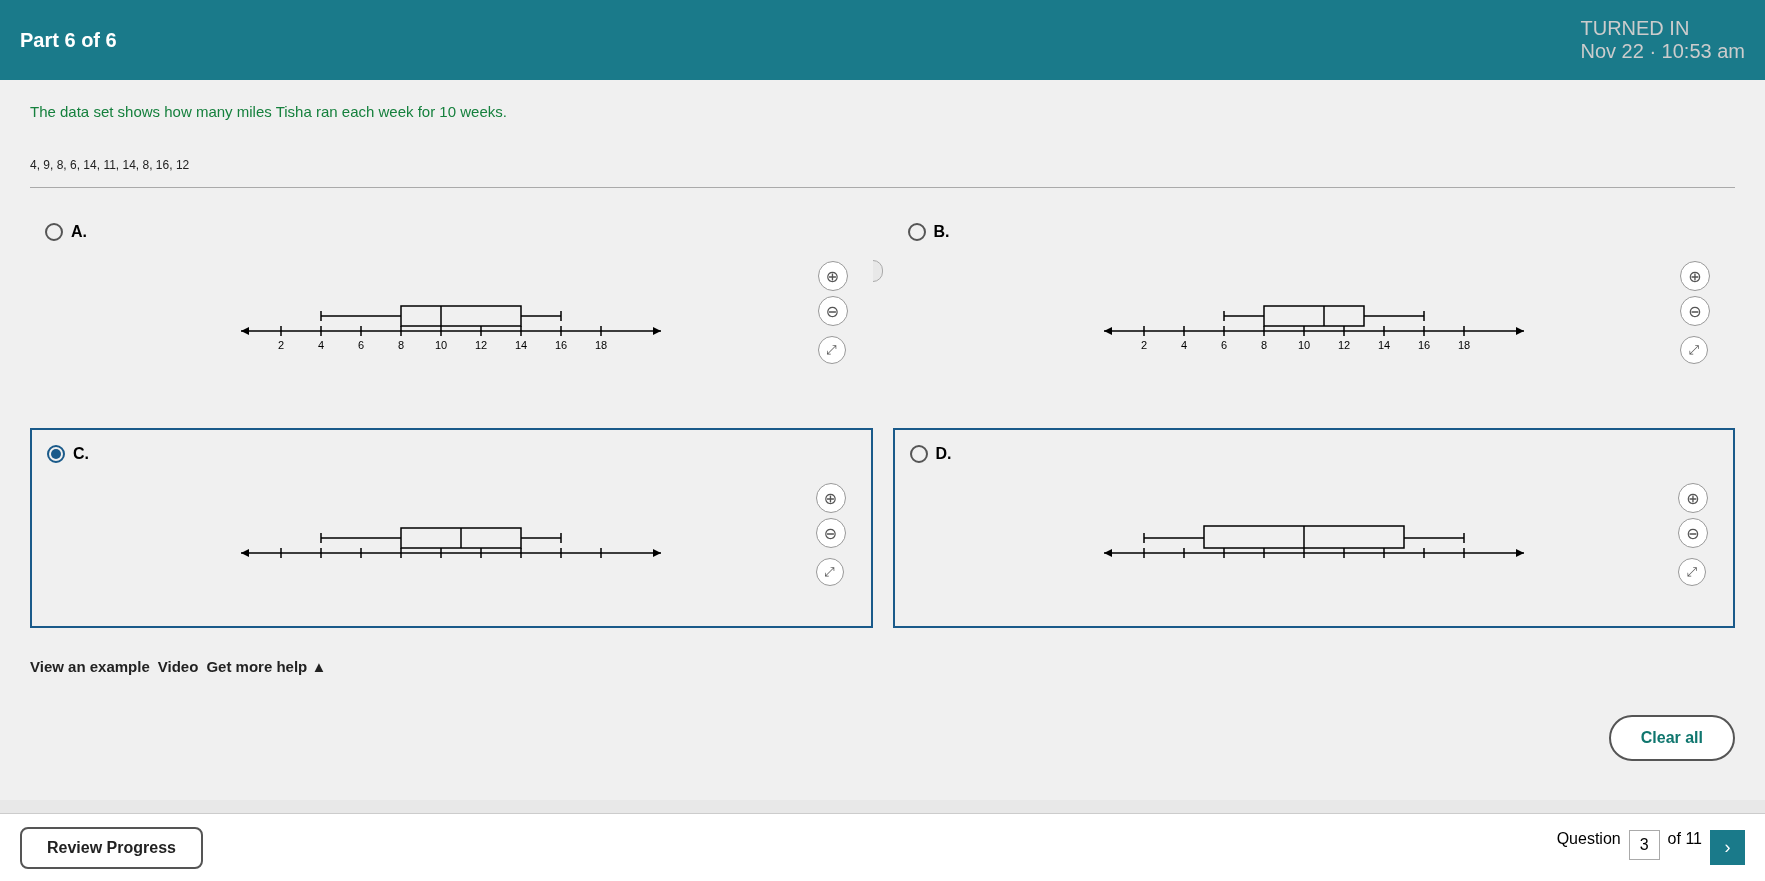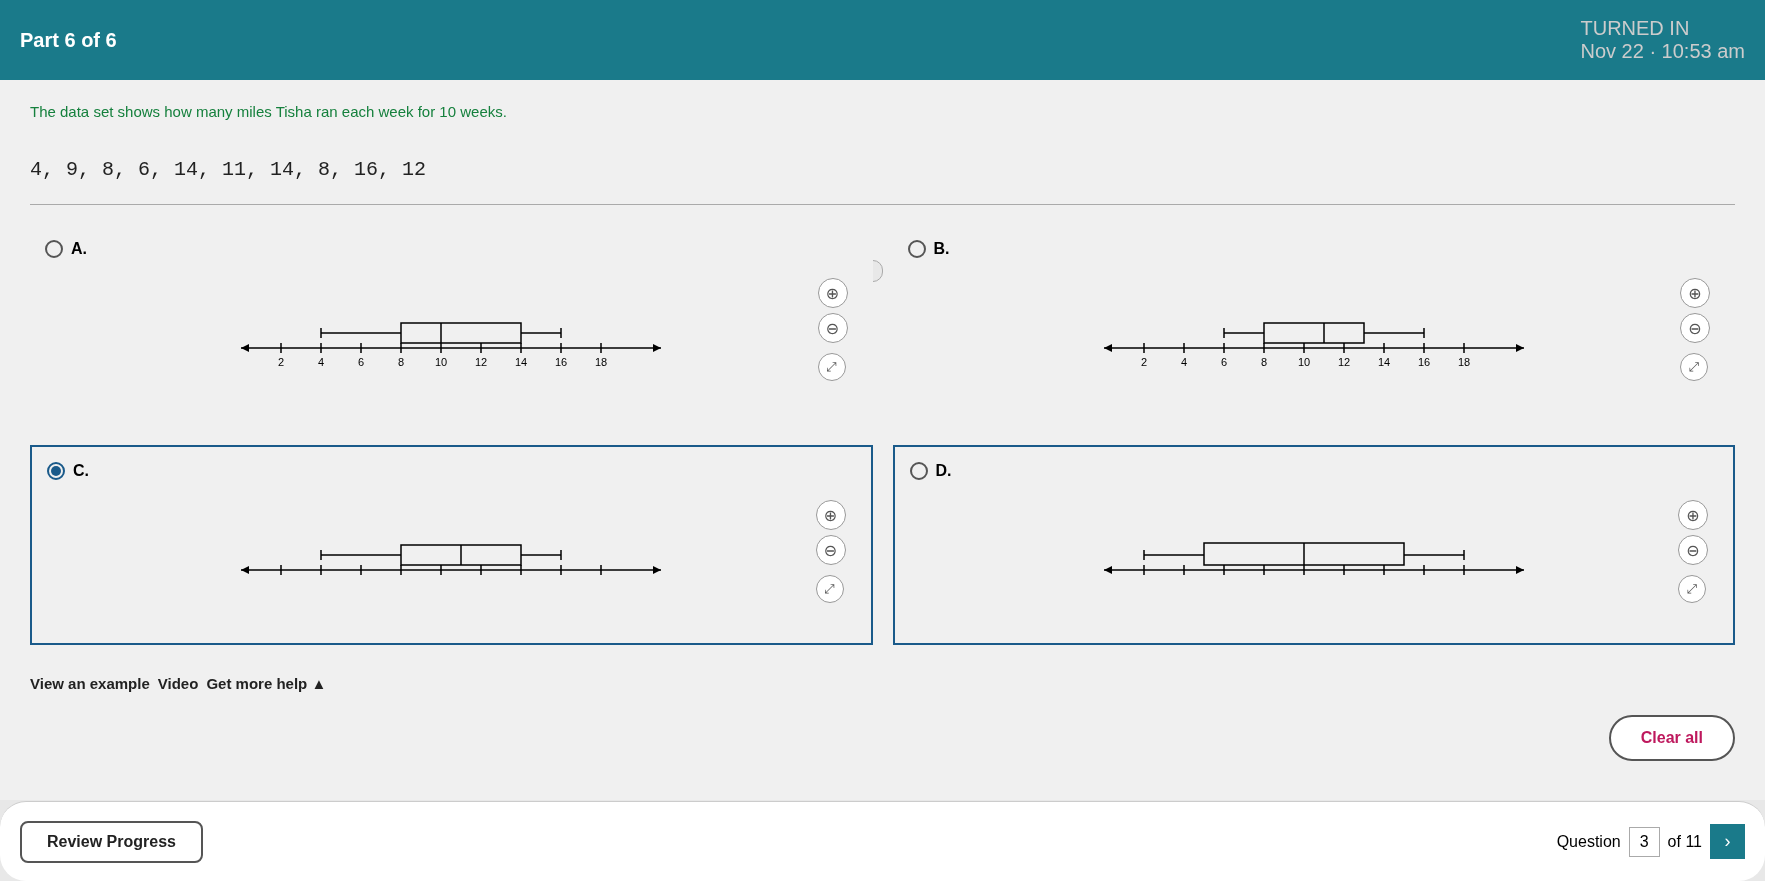--- a/index.html
+++ b/index.html
@@ -42,24 +42,23 @@
     }
 
     .question-text {
       font-size: 15px;
       line-height: 1.6;
       color: #15803d;
       margin-bottom: 10px;
     }
 
     .data-set {
-      font-size: 20px;
+      font-size: 12px;
       color: #222;
-      margin-bottom: 23px;
-      font-family: Liberation Mono, monospace;
+      margin-bottom: 15px;
     }
 
     .divider {
       border: none;
       border-top: 1px solid #aaa;
       margin: 10px 0 20px 0;
     }
 
     .options-grid {
       display: grid;
@@ -180,53 +179,52 @@
       position: absolute;
       right: 30px;
       bottom: 120px;
       background: white;
       border: 2px solid #555;
       border-radius: 25px;
       padding: 12px 30px;
       font-size: 16px;
       font-weight: bold;
       cursor: pointer;
-      color: #be185d;
+      color: #0f766e;
     }
 
     .bottom-bar {
       background: white;
-      height: 80px;
+      height: 68px;
       border-top: 1px solid #ccc;
       display: flex;
       align-items: center;
       padding: 0 20px;
       position: absolute;
       bottom: 0;
       left: 0;
       right: 0;
-      border-radius: 26px;
     }
 
     .review-progress-btn {
       background: white;
       border: 2px solid #555;
       border-radius: 8px;
       padding: 10px 25px;
       font-size: 16px;
       font-weight: bold;
       cursor: pointer;
       color: #222;
     }
 
     .question-nav {
       position: absolute;
       right: 20px;
       display: flex;
-      align-items: center;
+      align-items: flex-start;
       gap: 8px;
       font-size: 16px;
     }
 
     .question-number-box {
       border: 1px solid #aaa;
       padding: 5px 10px;
       background: white;
     }
 

